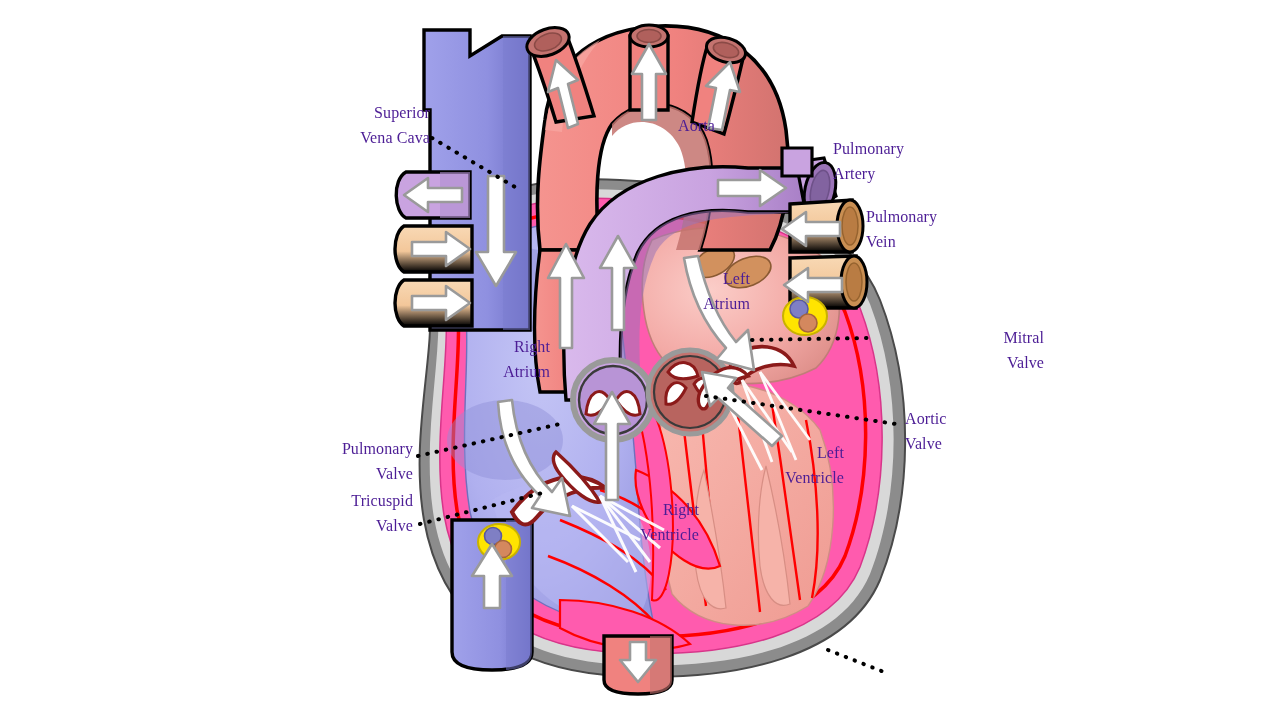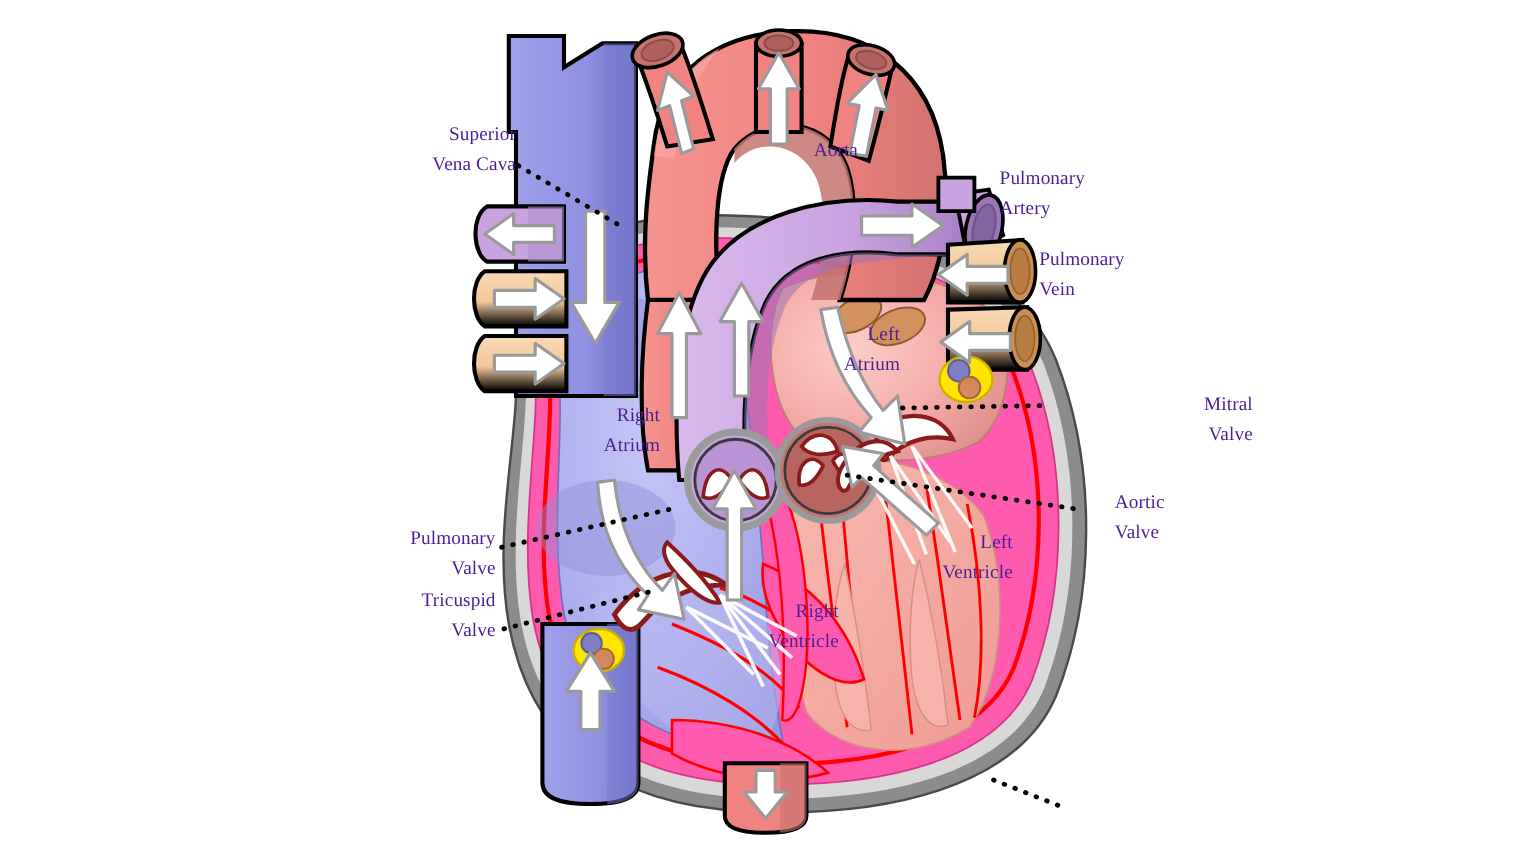--- a/index.html
+++ b/index.html
@@ -312,21 +312,21 @@
 
 <div class="lbl c" style="left:655px;top:266px;width:95px;">Left
 Atrium</div>
 
 <div class="lbl c" style="left:455px;top:334px;width:95px;">Right
 Atrium</div>
 
 <div class="lbl l" style="left:884px;top:325px;width:160px;text-align:right;">Mitral
 Valve</div>
 
-<div class="lbl l" style="left:905px;top:406px;width:160px;margin-left:24px;">Aortic
+<div class="lbl l" style="left:905px;top:406px;width:160px;">Aortic
 Valve</div>
 
 <div class="lbl r" style="left:238px;top:436px;width:175px;">Pulmonary
 Valve</div>
 
 <div class="lbl r" style="left:238px;top:488px;width:175px;">Tricuspid
 Valve</div>
 
 <div class="lbl c" style="left:728px;top:440px;width:116px;">Left
 Ventricle</div>

